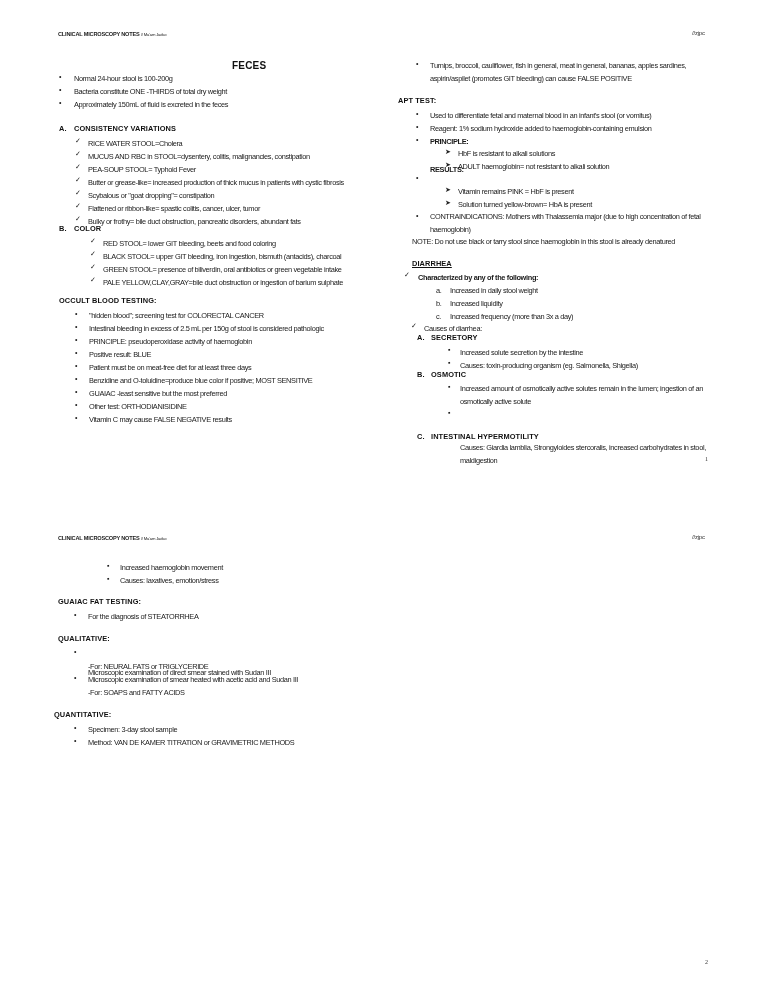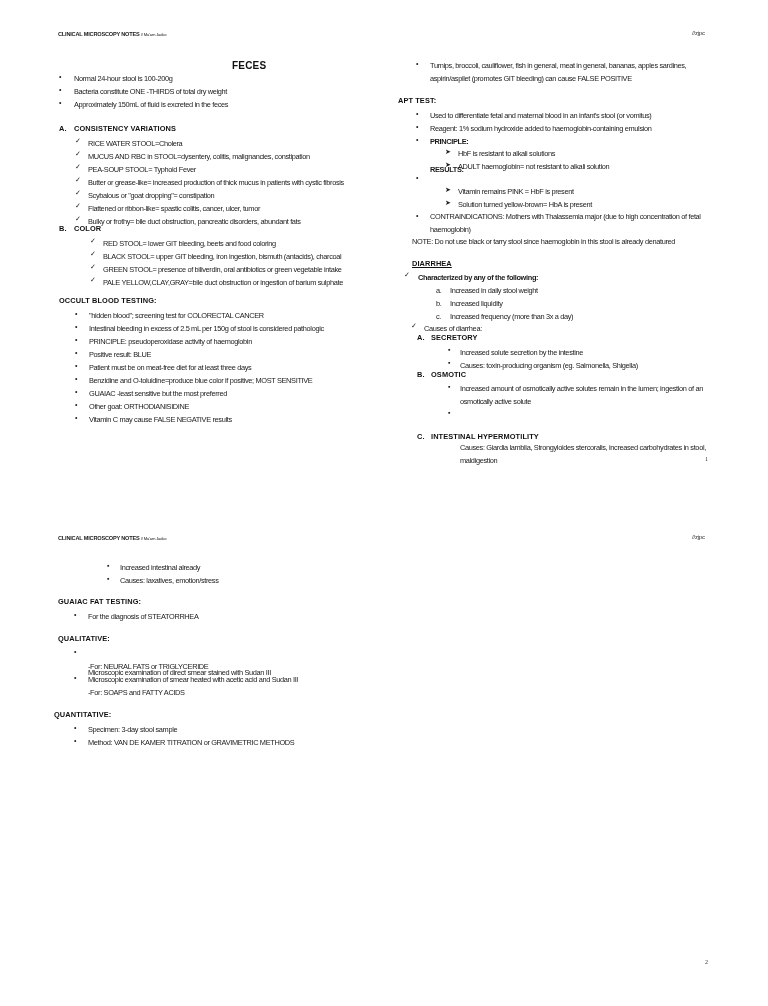--- a/index.html
+++ b/index.html
@@ -81,21 +81,21 @@
     <div class="abs t" style="left:89px;top:335px;">PRINCIPLE: pseudoperoxidase activity of haemoglobin</div>
     <span class="mk" style="left:75px;top:349px;">•</span>
     <div class="abs t" style="left:89px;top:348px;">Positive result: BLUE</div>
     <span class="mk" style="left:75px;top:362px;">•</span>
     <div class="abs t" style="left:89px;top:361px;">Patient must be on meat-free diet for at least three days</div>
     <span class="mk" style="left:75px;top:375px;">•</span>
     <div class="abs t" style="left:89px;top:374px;">Benzidine and O-toluidine=produce blue color if positive; MOST SENSITIVE</div>
     <span class="mk" style="left:75px;top:388px;">•</span>
     <div class="abs t" style="left:89px;top:387px;">GUAIAC -least sensitive but the most preferred</div>
     <span class="mk" style="left:75px;top:401px;">•</span>
-    <div class="abs t" style="left:89px;top:400px;">Other goat: ORTHODIANISIDINE</div>
+    <div class="abs t" style="left:89px;top:400px;">Other test: ORTHODIANISIDINE</div>
     <span class="mk" style="left:75px;top:414px;">•</span>
     <div class="abs t" style="left:89px;top:413px;">Vitamin C may cause FALSE NEGATIVE results</div>
   </div>
 
   <span class="mk" style="left:416px;top:60px;">•</span>
   <div class="abs t wrap" style="left:430px;top:59px;width:290px;">Turnips, broccoli, cauliflower, fish in general, meat in general, bananas, apples sardines, aspirin/aspilet (promotes GIT bleeding) can cause FALSE POSITIVE</div>
 
   <div class="abs sec" style="left:398px;top:96px;">APT TEST:</div>
   <span class="mk" style="left:416px;top:110px;">•</span>
   <div class="abs t" style="left:430px;top:109px;">Used to differentiate fetal and maternal blood in an infant's stool (or vomitus)</div>
@@ -150,21 +150,21 @@
 </div>
 
 <div>
   <div class="abs hdr" style="left:58px;top:535px;">
     <span>CLINICAL MICROSCOPY NOTES</span>
     <small>// Ma'am Jadso</small>
   </div>
   <div class="abs sig" style="left:692px;top:534px;">//zjpc</div>
 
   <span class="mk" style="left:107px;top:562px;">▪</span>
-  <div class="abs t" style="left:120px;top:561px;">Increased intestinal already</div>
+  <div class="abs t" style="left:120px;top:561px;">Increased haemoglobin movement</div>
   <span class="mk" style="left:107px;top:575px;">▪</span>
   <div class="abs t" style="left:120px;top:574px;">Causes: laxatives, emotion/stress</div>
 
   <div class="abs sec" style="left:58px;top:597px;">GUAIAC FAT TESTING:</div>
   <span class="mk" style="left:74px;top:611px;">•</span>
   <div class="abs t" style="left:88px;top:610px;">For the diagnosis of STEATORRHEA</div>
 
   <div class="abs sec" style="left:58px;top:634px;">QUALITATIVE:</div>
   <span class="mk" style="left:74px;top:648px;">•</span>
   <div class="abs t" style="left:88px;top:666px;text-align:center;">Microscopic examination of direct smear stained with Sudan III</div>

